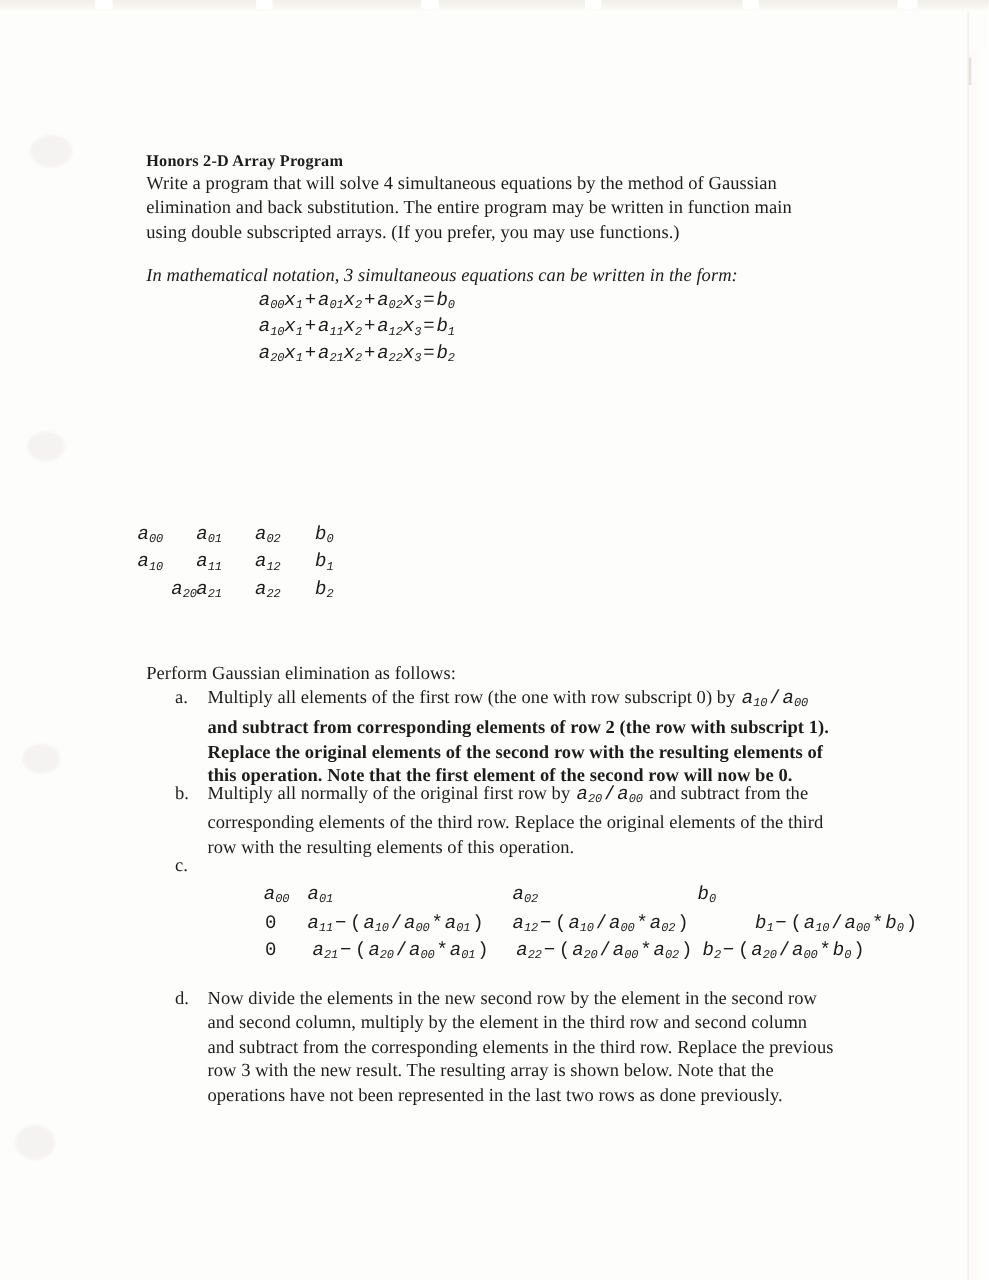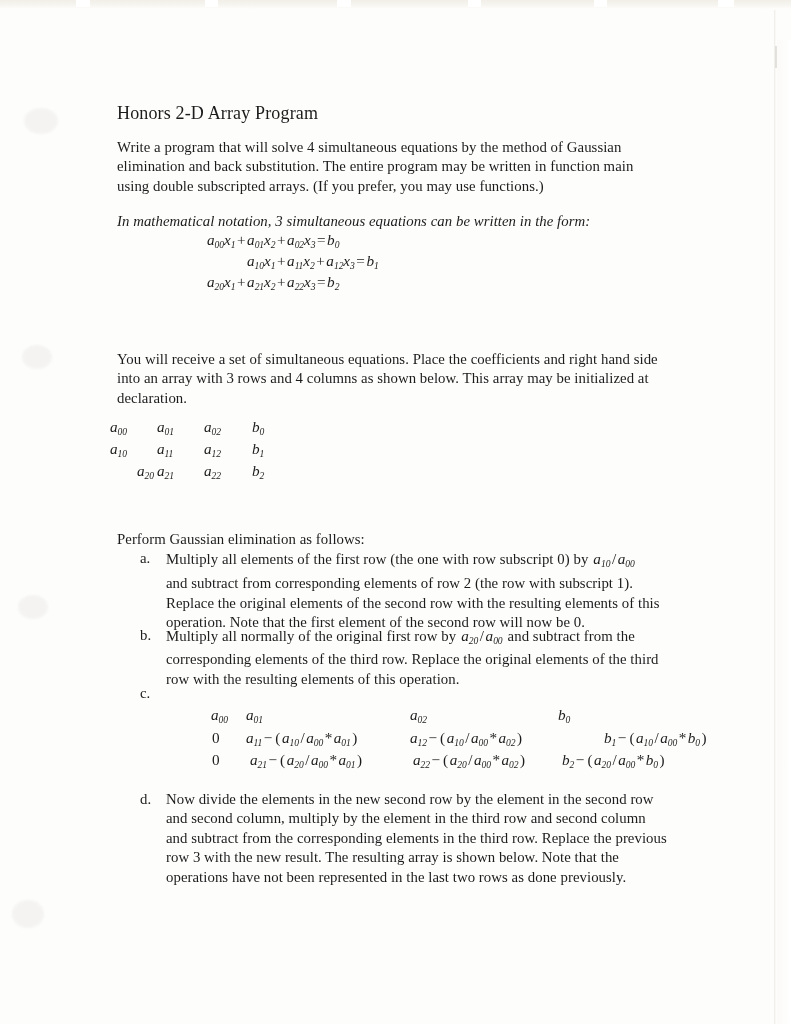--- a/index.html
+++ b/index.html
@@ -72,29 +72,29 @@
   .blk {
     position: absolute;
     font-size: 14.8px;
     line-height: 19.4px;
     letter-spacing: .05px;
     text-align: left;
   }
   .title {
     position: absolute;
     left: 117px;
-    top: 103px;
-    font-weight: normal;
-    font-size: 18px;
+    top: 121px;
+    font-weight: bold;
+    font-size: 13px;
     letter-spacing: .15px;
   }
 
   
   .mth {
-    font-family: Liberation Serif, serif;
+    font-family: Liberation Mono, monospace;
     font-style: italic;
     font-size: 15.2px;
     white-space: nowrap;
   }
   .mth sub {
     font-size: 9.6px;
     font-style: italic;
     vertical-align: -0.28em;
     letter-spacing: -0.1px;
   }
@@ -146,30 +146,29 @@
   <div class="title">Honors 2-D Array Program</div>
 
   <div class="blk" style="left:117px; top:138px; width:548px;">Write a program that will solve 4 simultaneous equations by the method of Gaussian elimination and back substitution.  The entire program may be written in function main using double subscripted arrays.  (If you prefer, you may use functions.)</div>
 
   <div class="blk" style="left:117px; top:212px; width:556px;font-style:italic;">In mathematical notation, 3 simultaneous equations can be written in the form:</div>
 
   <div class="eq-row mth" style="top:231px;">
     <span>a<sub>00</sub>x<sub>1</sub></span><span class="op">+</span><span>a<sub>01</sub>x<sub>2</sub></span><span class="op">+</span><span>a<sub>02</sub>x<sub>3</sub></span><span class="op">=</span><span>b<sub>0</sub></span>
   </div>
 
-  <div class="eq-row mth" style="top:252px;margin-left:40px;">
+  <div class="eq-row mth" style="top:252px;">
     <span>a<sub>10</sub>x<sub>1</sub></span><span class="op">+</span><span>a<sub>11</sub>x<sub>2</sub></span><span class="op">+</span><span>a<sub>12</sub>x<sub>3</sub></span><span class="op">=</span><span>b<sub>1</sub></span>
   </div>
 
   <div class="eq-row mth" style="top:273px;">
     <span>a<sub>20</sub>x<sub>1</sub></span><span class="op">+</span><span>a<sub>21</sub>x<sub>2</sub></span><span class="op">+</span><span>a<sub>22</sub>x<sub>3</sub></span><span class="op">=</span><span>b<sub>2</sub></span>
   </div>
 
 
-  <div class="blk" style="left:117px; top:350px; width:548px;">You will receive a set of simultaneous equations.  Place the coefficients and right hand side into an array with 3 rows and 4 columns as shown below.  This array may be initialized at declaration.</div>
 
   <div>
     <span class="arr-cell mth" style="left:110px; top:418px;">a<sub>00</sub></span>
     <span class="arr-cell mth" style="left:157px; top:418px;">a<sub>01</sub></span>
     <span class="arr-cell mth" style="left:204px; top:418px;">a<sub>02</sub></span>
     <span class="arr-cell mth" style="left:252px; top:418px;">b<sub>0</sub></span>
 
     <span class="arr-cell mth" style="left:110px; top:440px;">a<sub>10</sub></span>
     <span class="arr-cell mth" style="left:157px; top:440px;">a<sub>11</sub></span>
     <span class="arr-cell mth" style="left:204px; top:440px;">a<sub>12</sub></span>
@@ -180,21 +179,21 @@
     <span class="arr-cell mth" style="left:204px; top:462px;">a<sub>22</sub></span>
     <span class="arr-cell mth" style="left:252px; top:462px;">b<sub>2</sub></span>
   </div>
 
 
   <div class="blk" style="left:117px; top:530px; width:548px;">Perform Gaussian elimination as follows:</div>
 
   <div class="blk li-marker" style="top:549px;">a.</div>
   <div class="blk li-body" style="top:549px;">
     <span>Multiply all elements of the first row (the one with row subscript 0) by</span><span class="mth" style="padding-left:5px;">a<sub>10</sub><span class="op">/</span>a<sub>00</sub></span>
-    <span class="ind" style="margin-top:1px;">and subtract from corresponding elements of row 2 (the row with subscript 1).  Replace the original elements of the second row with the resulting elements of this operation.  Note that the first element of the second row will now be 0.</span>
+    <span class="ind" style="margin-top:1px;font-weight:bold;">and subtract from corresponding elements of row 2 (the row with subscript 1).  Replace the original elements of the second row with the resulting elements of this operation.  Note that the first element of the second row will now be 0.</span>
   </div>
 
   <div class="blk li-marker" style="top:626px;">b.</div>
   <div class="blk li-body" style="top:626px;">
     <span>Multiply all normally of the original first row by</span><span class="mth" style="padding:0 5px;">a<sub>20</sub><span class="op">/</span>a<sub>00</sub></span><span>and subtract from the</span>
     <span class="ind">corresponding elements of the third row.  Replace the original elements of the third row with the resulting elements of this operation.</span>
   </div>
 
   <div class="blk li-marker" style="top:684px;">c.</div>
 

